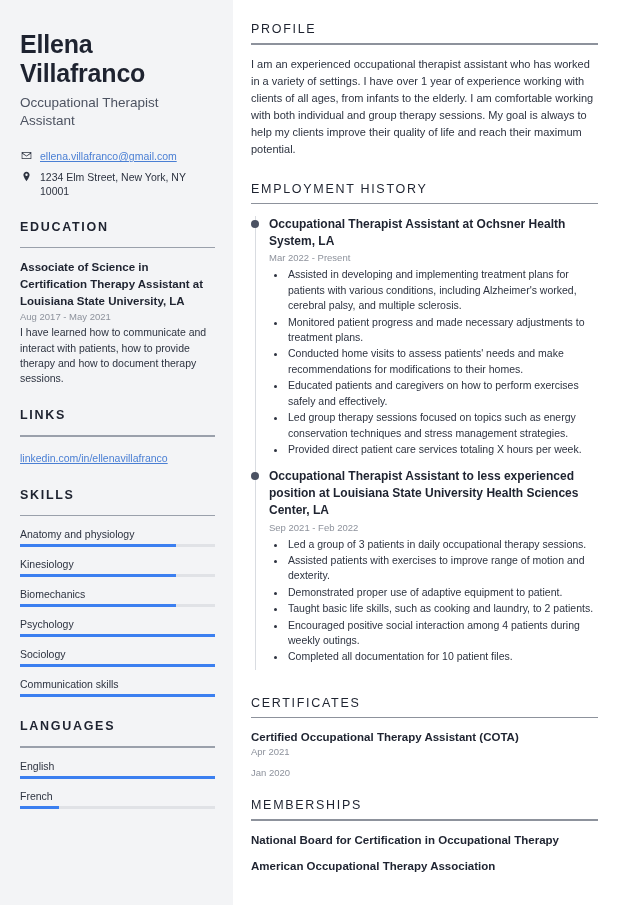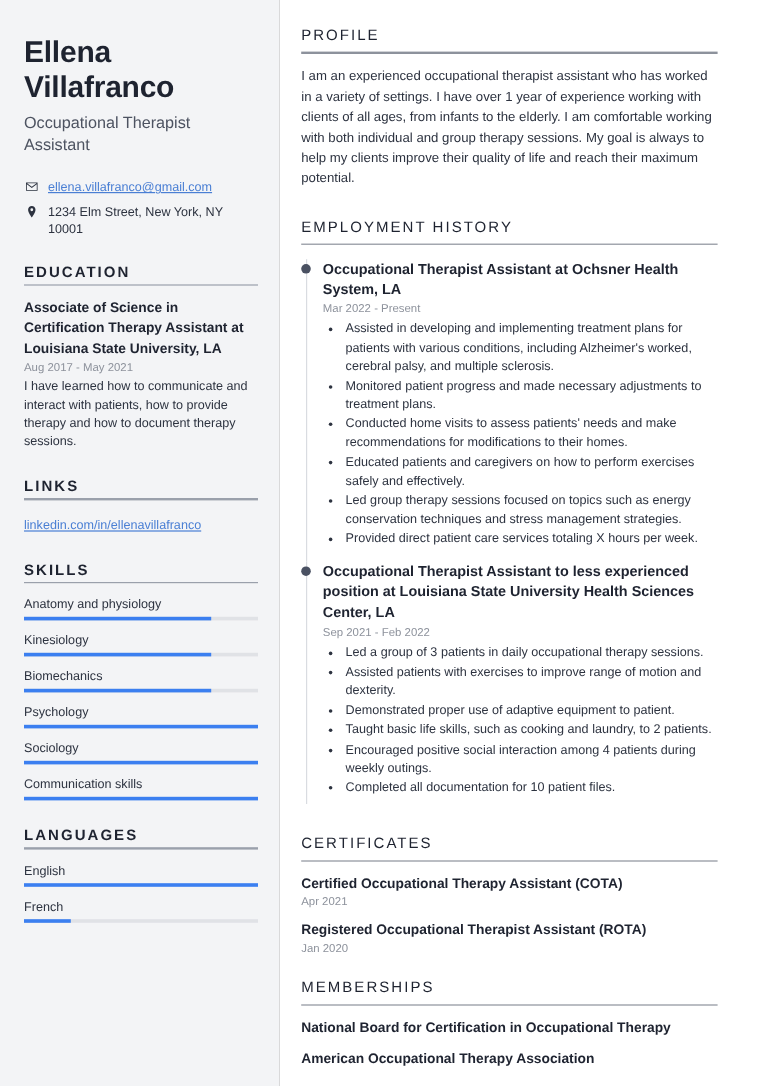--- a/index.html
+++ b/index.html
@@ -2,21 +2,21 @@
 <html><head>
 <meta charset="utf-8">
 <style>
   * { margin:0; padding:0; box-sizing:border-box; }
   html, body {
     width:640px; height:905px;
     font-family:"Liberation Sans", sans-serif;
     background:#ffffff;
     -webkit-font-smoothing:antialiased;
   }
-  .page { position:relative; width:620px; height:905px; display:flex; background:#737373; }
+  .page { position:relative; width:620px; height:905px; display:flex; background:#0c4a6e; }
 
   
   .sidebar {
     width:233px; min-width:233px;
     background:#f3f4f6;
     padding:30px 18px 0 20px;
   }
   .name {
     font-size:25px; font-weight:bold; color:#1e2330;
     line-height:1.16; letter-spacing:-0.2px;
@@ -34,21 +34,21 @@
   .contact-ico {
     width:12px; min-width:12px; display:flex; justify-content:center;
     align-items:center; padding-top:1px; color:#2d3340;
   }
   .contact-ico svg { display:block; fill:#2d3340; }
   .contact-link { color:#4a7fd4; text-decoration:underline; }
 
   .sec { margin-top:22px; }
   .sec-title {
     font-size:12.5px; font-weight:bold; color:#1e2330;
-    letter-spacing:1.7px; padding-bottom:3px;
+    letter-spacing:1.7px; padding-bottom:13px;
   }
   .sec-rule { height:1.5px; background:#9aa0ab; width:100%; }
 
   .edu { margin-top:11px; }
   .edu-degree {
     font-size:11.5px; font-weight:bold; color:#1e2330; line-height:1.45;
   }
   .edu-date { font-size:9.5px; color:#8d929c; margin-top:2px; }
   .edu-desc { font-size:10.5px; color:#2d3340; line-height:1.45; margin-top:3px; }
 
@@ -273,21 +273,20 @@
 
     <section class="m-sec sp-md">
       <div class="m-sec-title">CERTIFICATES</div>
       <div class="m-rule"></div>
       <div class="cert-body">
         <div class="cert-item">
           <div class="cert-name">Certified Occupational Therapy Assistant (COTA)</div>
           <div class="cert-date">Apr 2021</div>
         </div>
         <div class="cert-item">
-          <div class="cert-name">Registered Occupational Therapist Assistant (ROTA)</div>
           <div class="cert-date">Jan 2020</div>
         </div>
       </div>
     </section>
 
     <section class="m-sec sp-md">
       <div class="m-sec-title">MEMBERSHIPS</div>
       <div class="m-rule"></div>
       <div class="mem-body">
         <div class="mem-item">National Board for Certification in Occupational Therapy</div>

